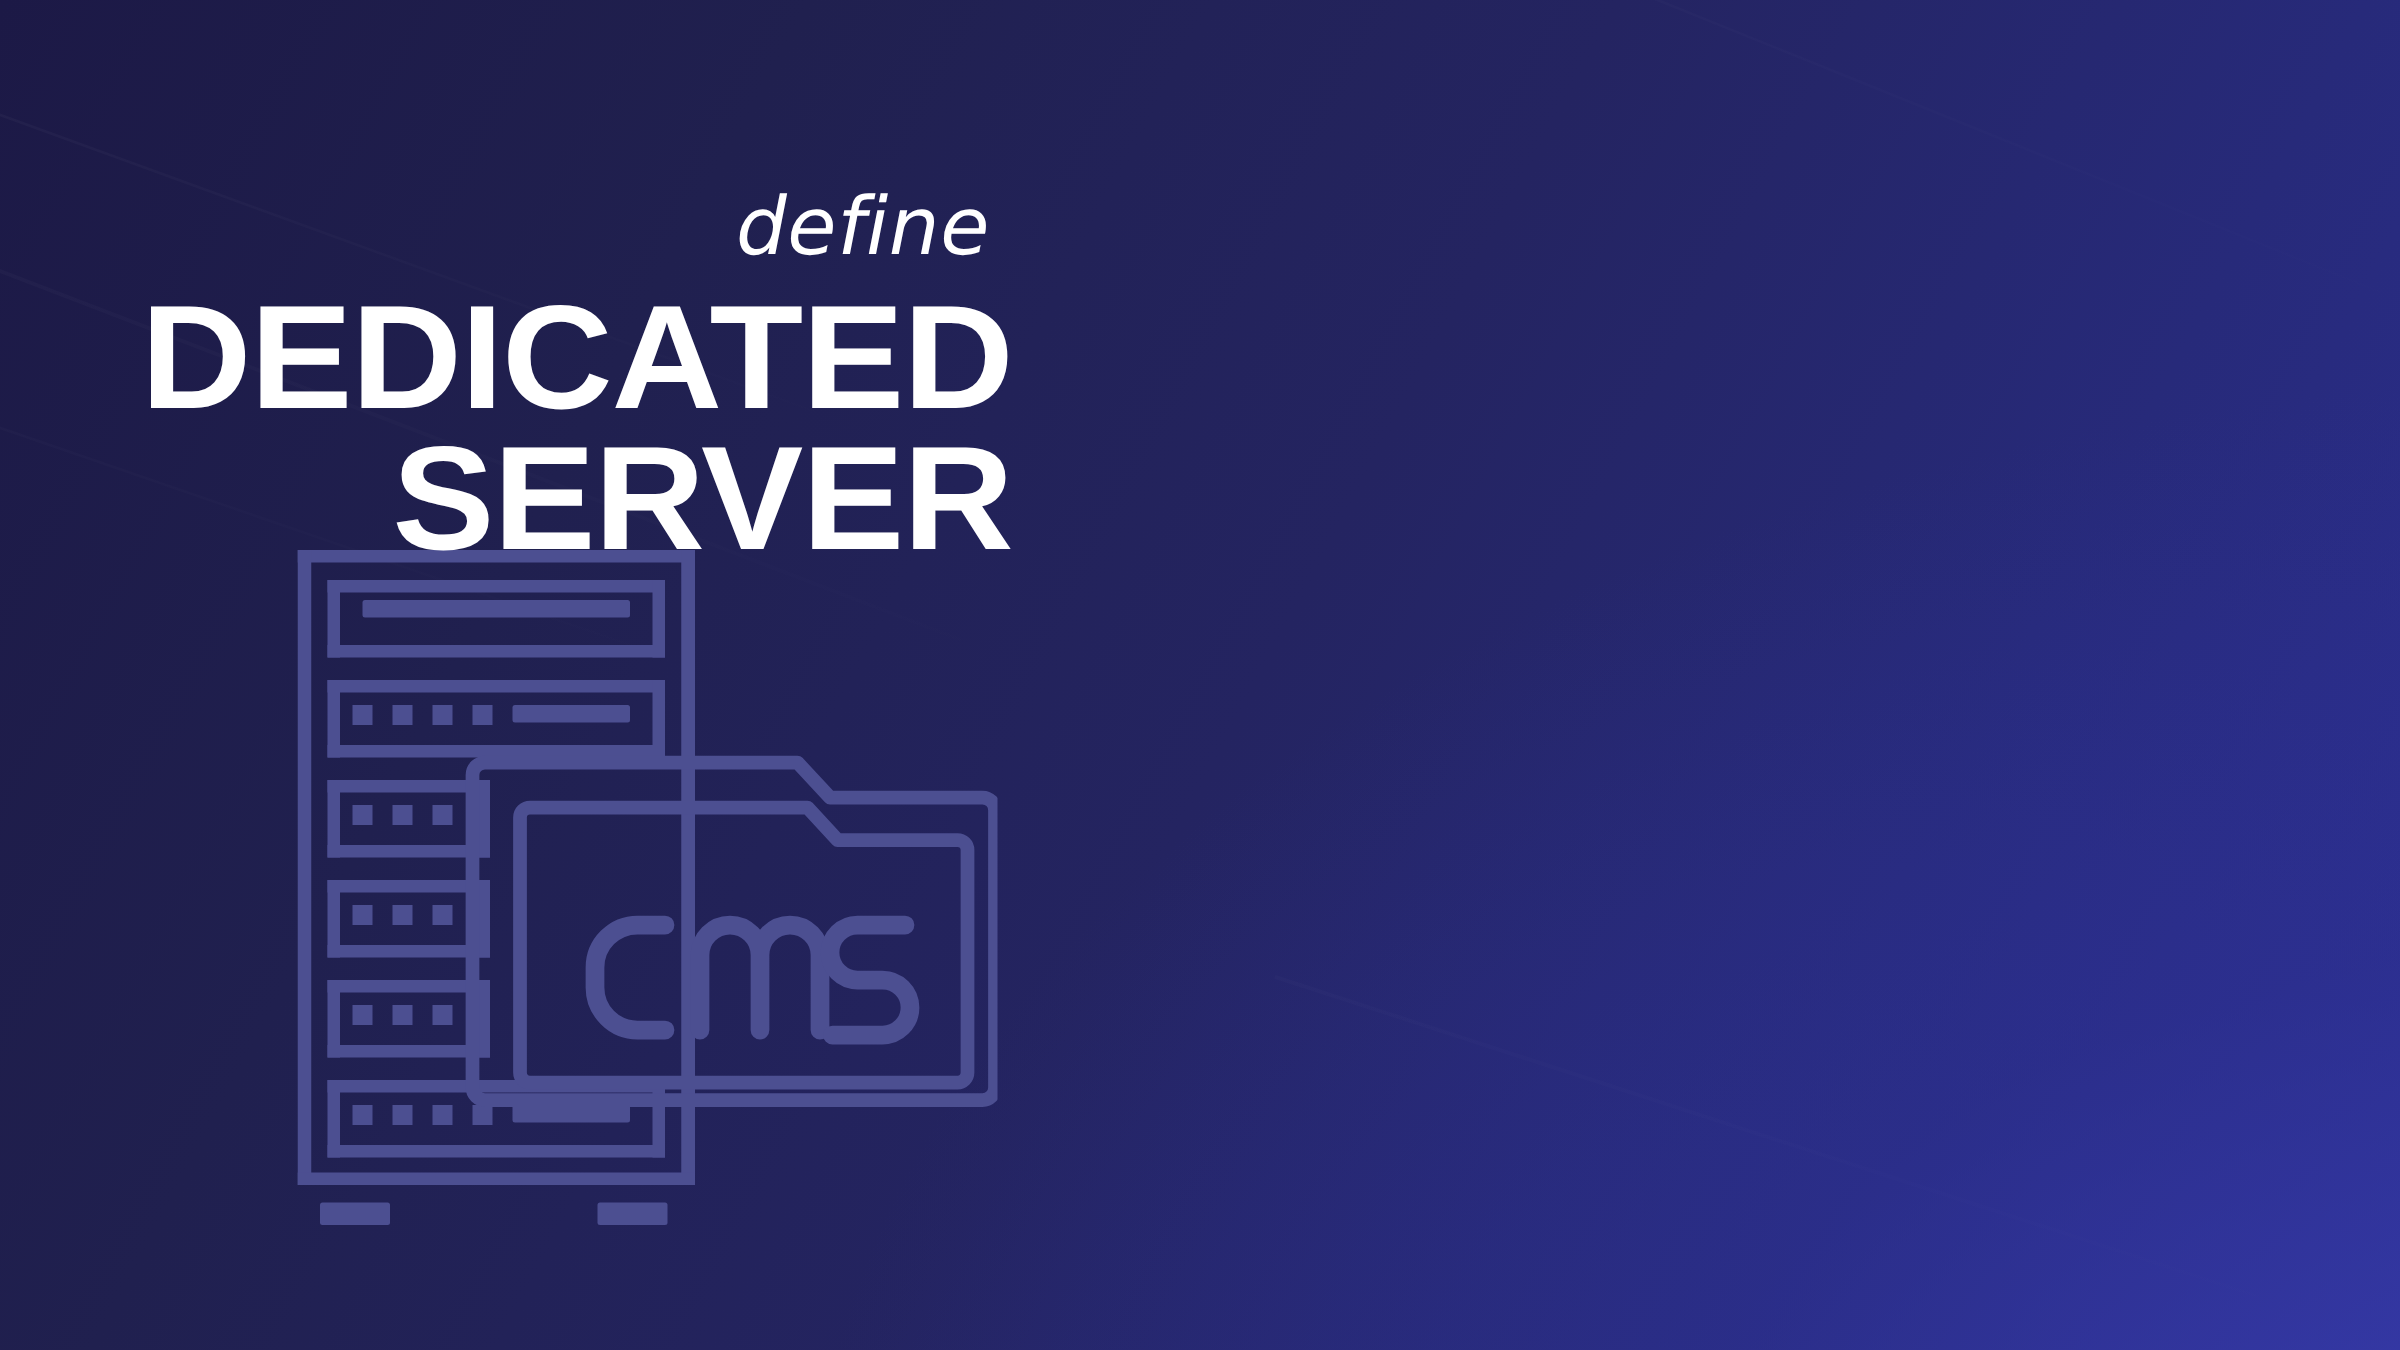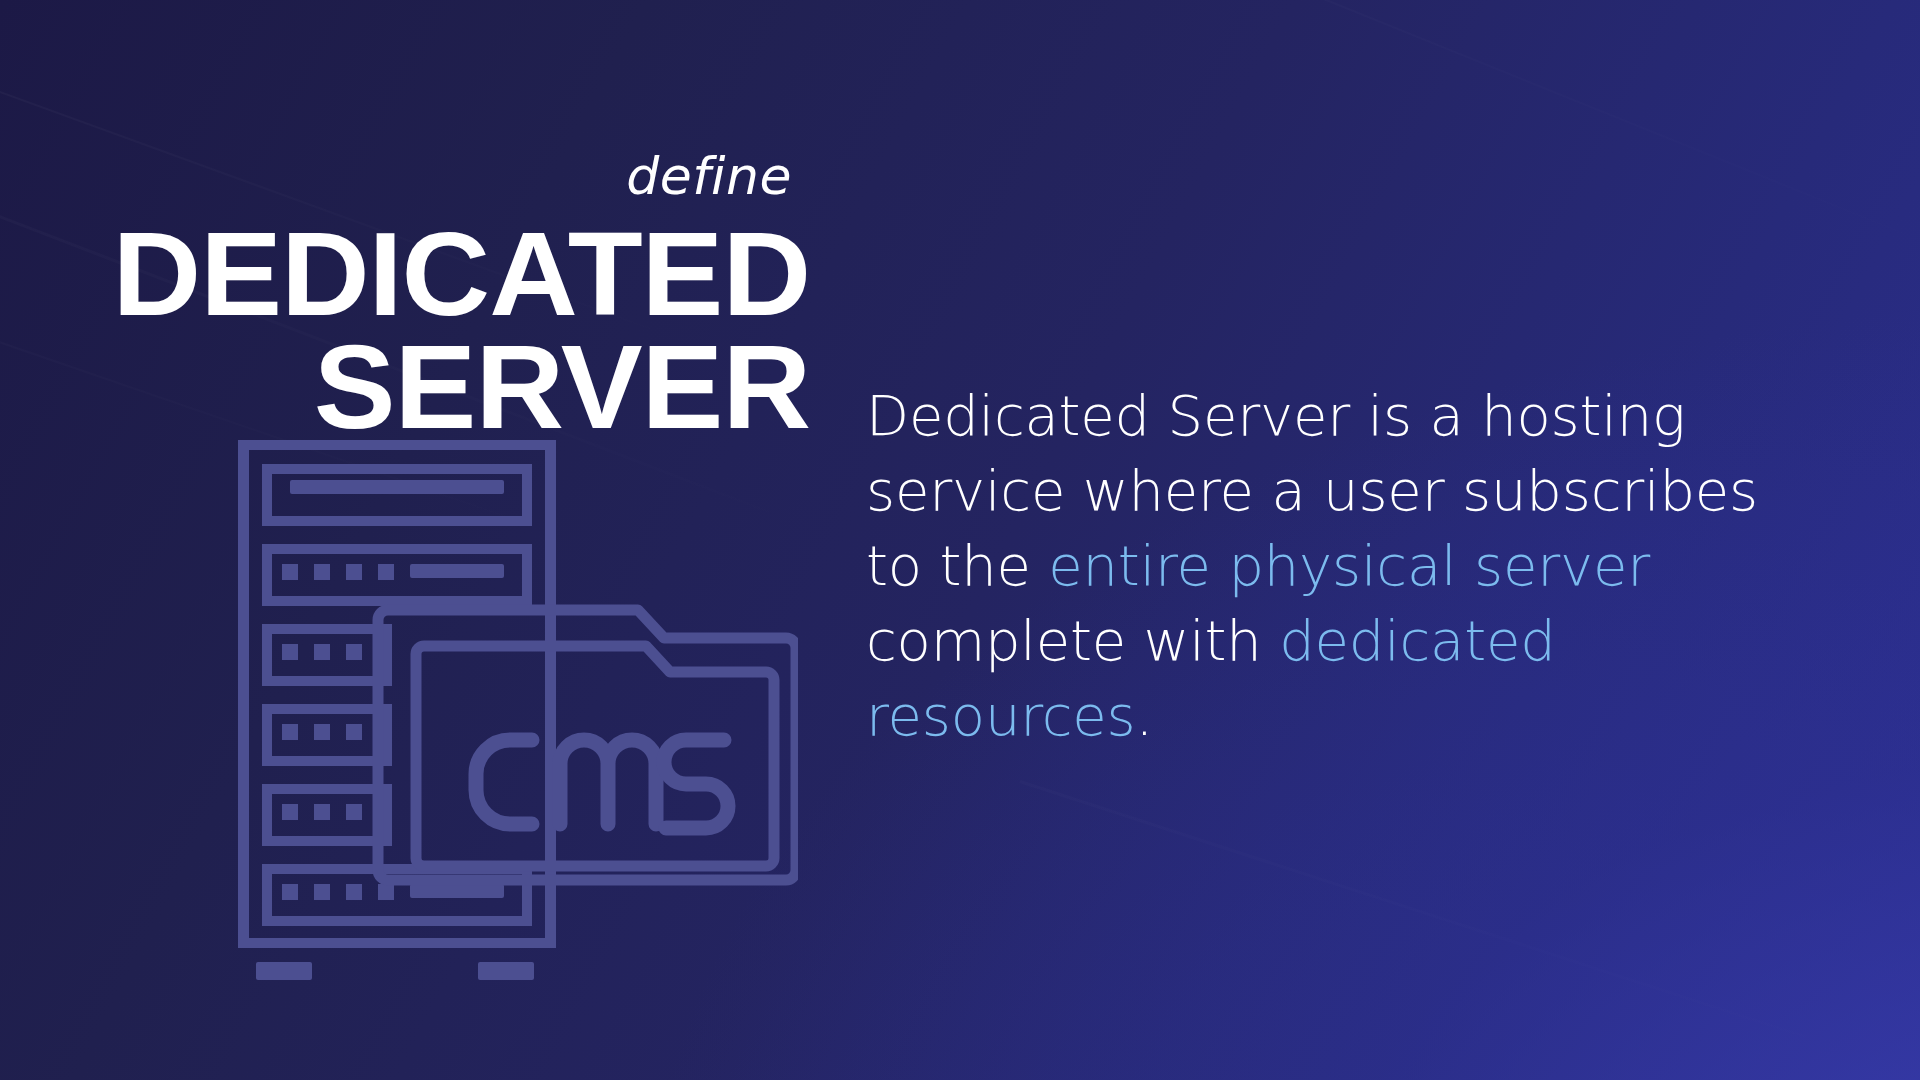--- a/index.html
+++ b/index.html
@@ -47,21 +47,21 @@
     position:absolute;
     left:0; top:150px;
     width:810px;
     text-align:right;
     z-index:3;
   }
   #eyebrow {
     font-family:"DejaVu Sans", sans-serif;
     font-style:italic;
     font-weight:300;
-    font-size:52px;
+    font-size:64px;
     line-height:1;
     color:#ffffff;
     letter-spacing:0.5px;
     padding-right:18px;
   }
   .title-line {
     font-family:"Liberation Sans", sans-serif;
     font-weight:700;
     color:#ffffff;
     line-height:0.92;
@@ -207,15 +207,14 @@
       </g>
     </svg>
   </div>
 
   <div id="heading">
     <div id="eyebrow">define</div>
     <div id="title-1" class="title-line">DEDICATED</div>
     <div id="title-2" class="title-line">SERVER</div>
   </div>
 
-  <p id="body-copy"><span class="plain">Dedicated Server is a hosting service where a user subscribes to the </span><span class="accent">entire physical server</span><span class="plain"> complete with </span><span class="accent">dedicated resources</span><span class="plain">.</span></p>
 
 </div>
 
 </body></html>

